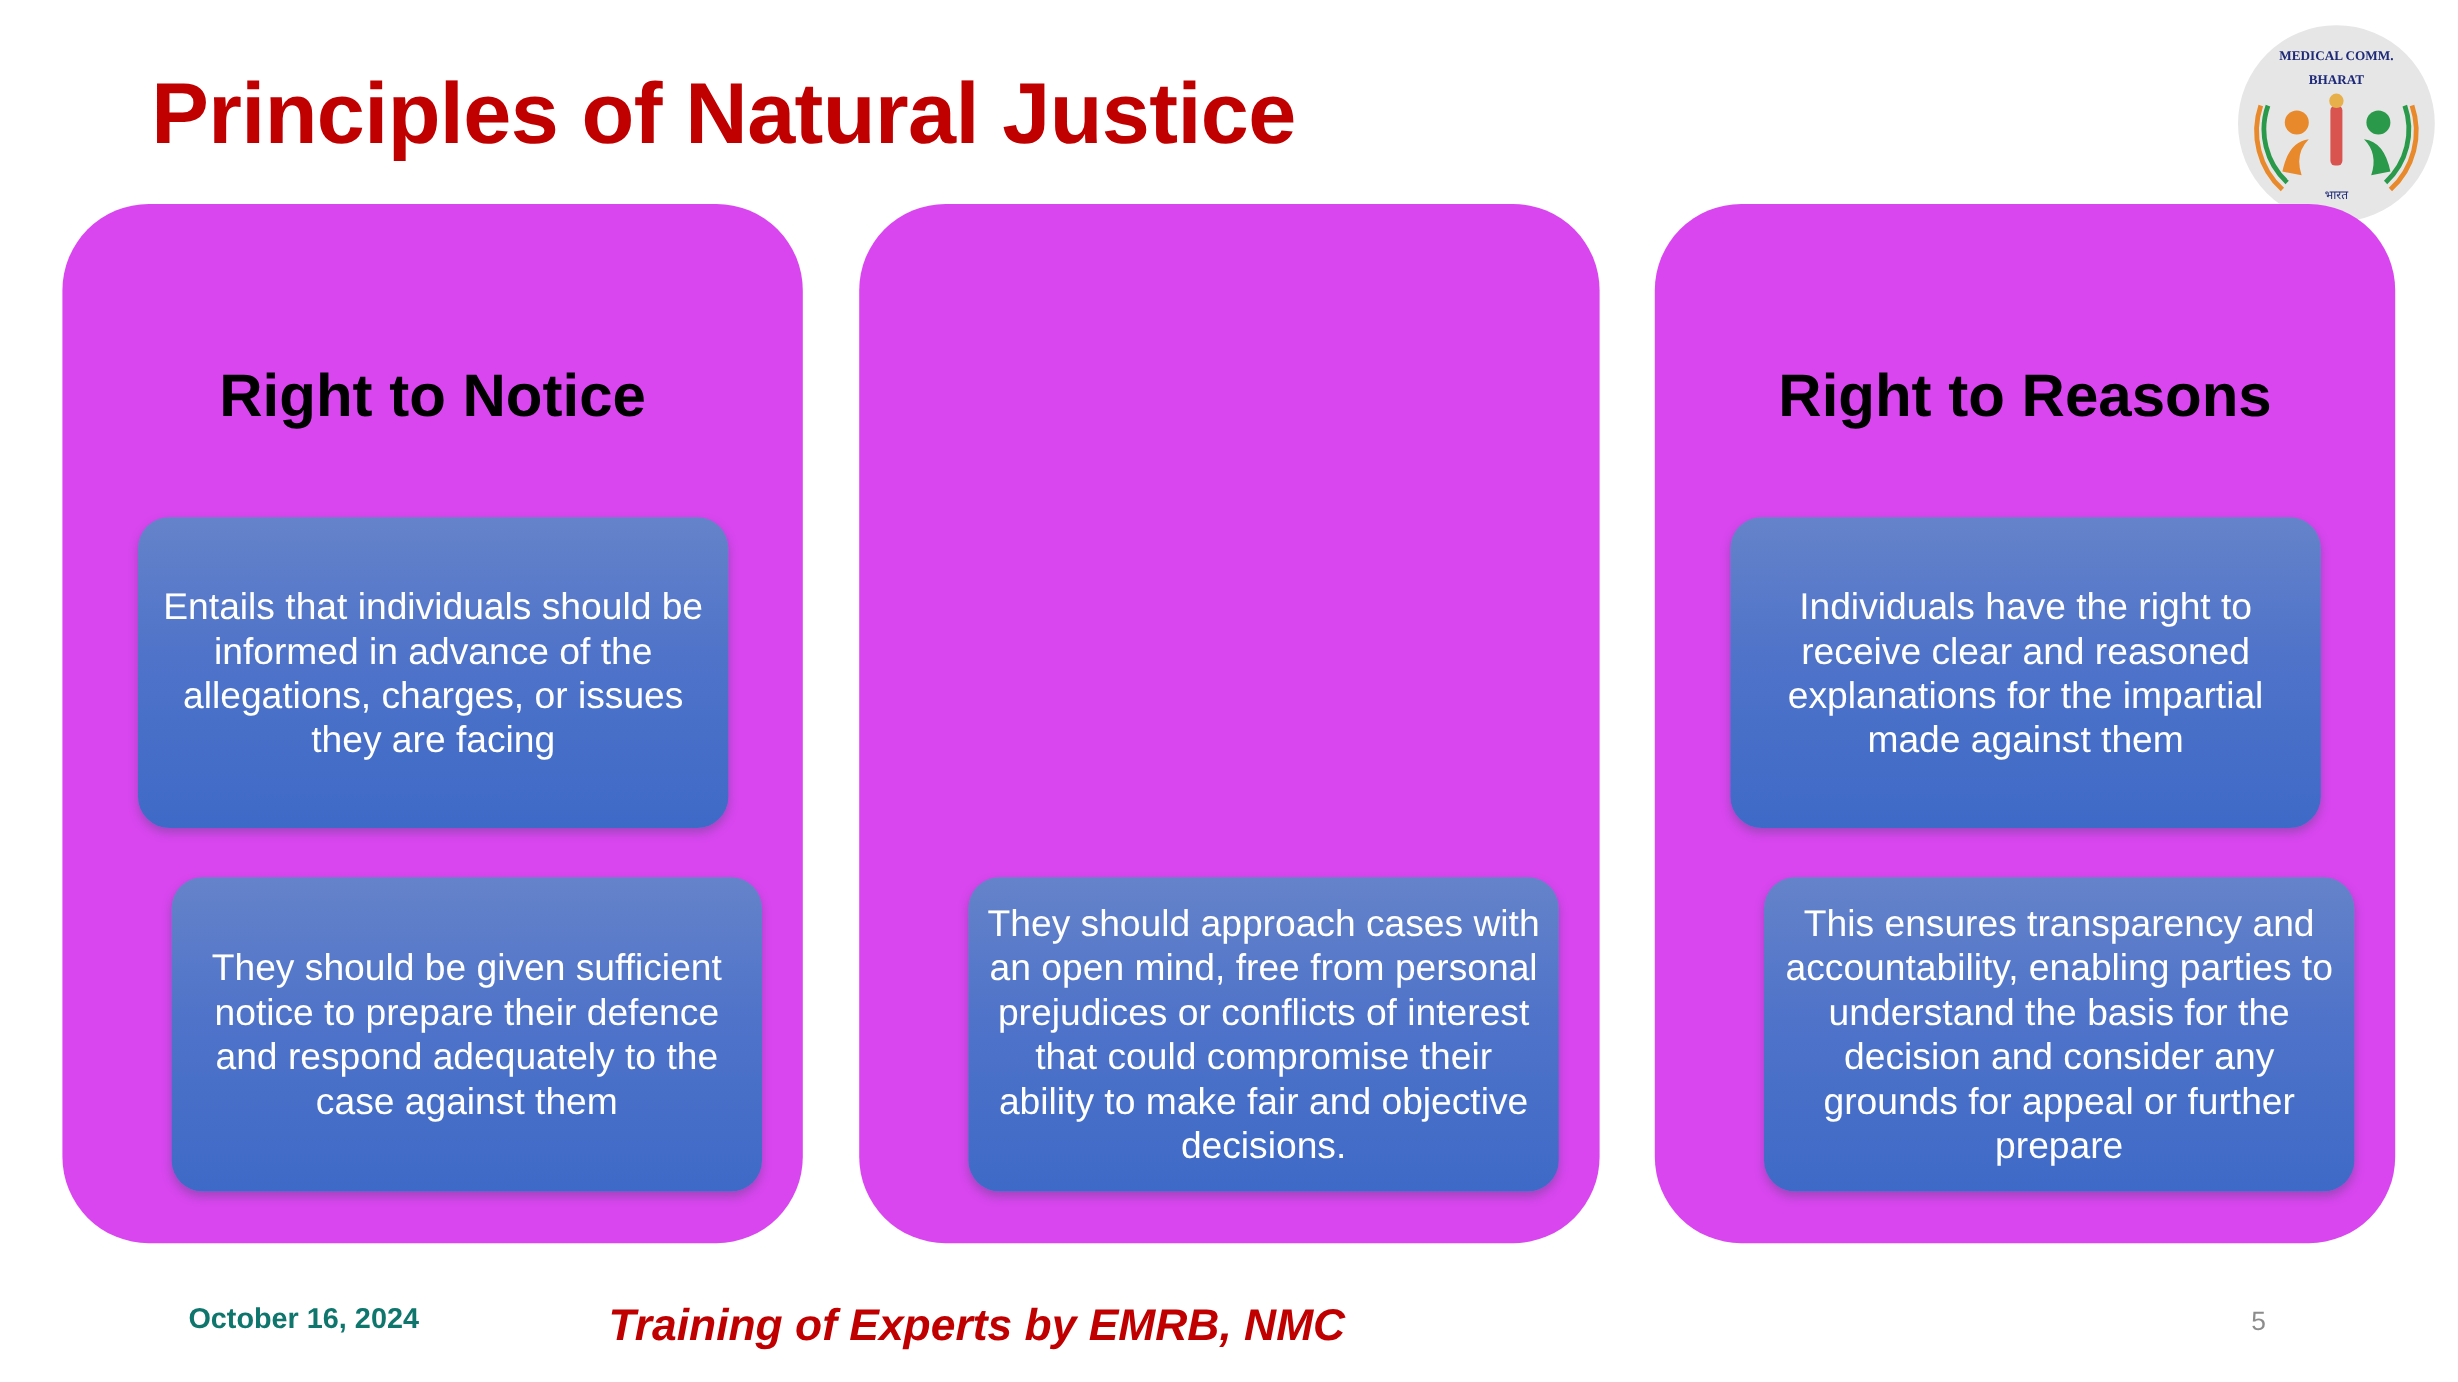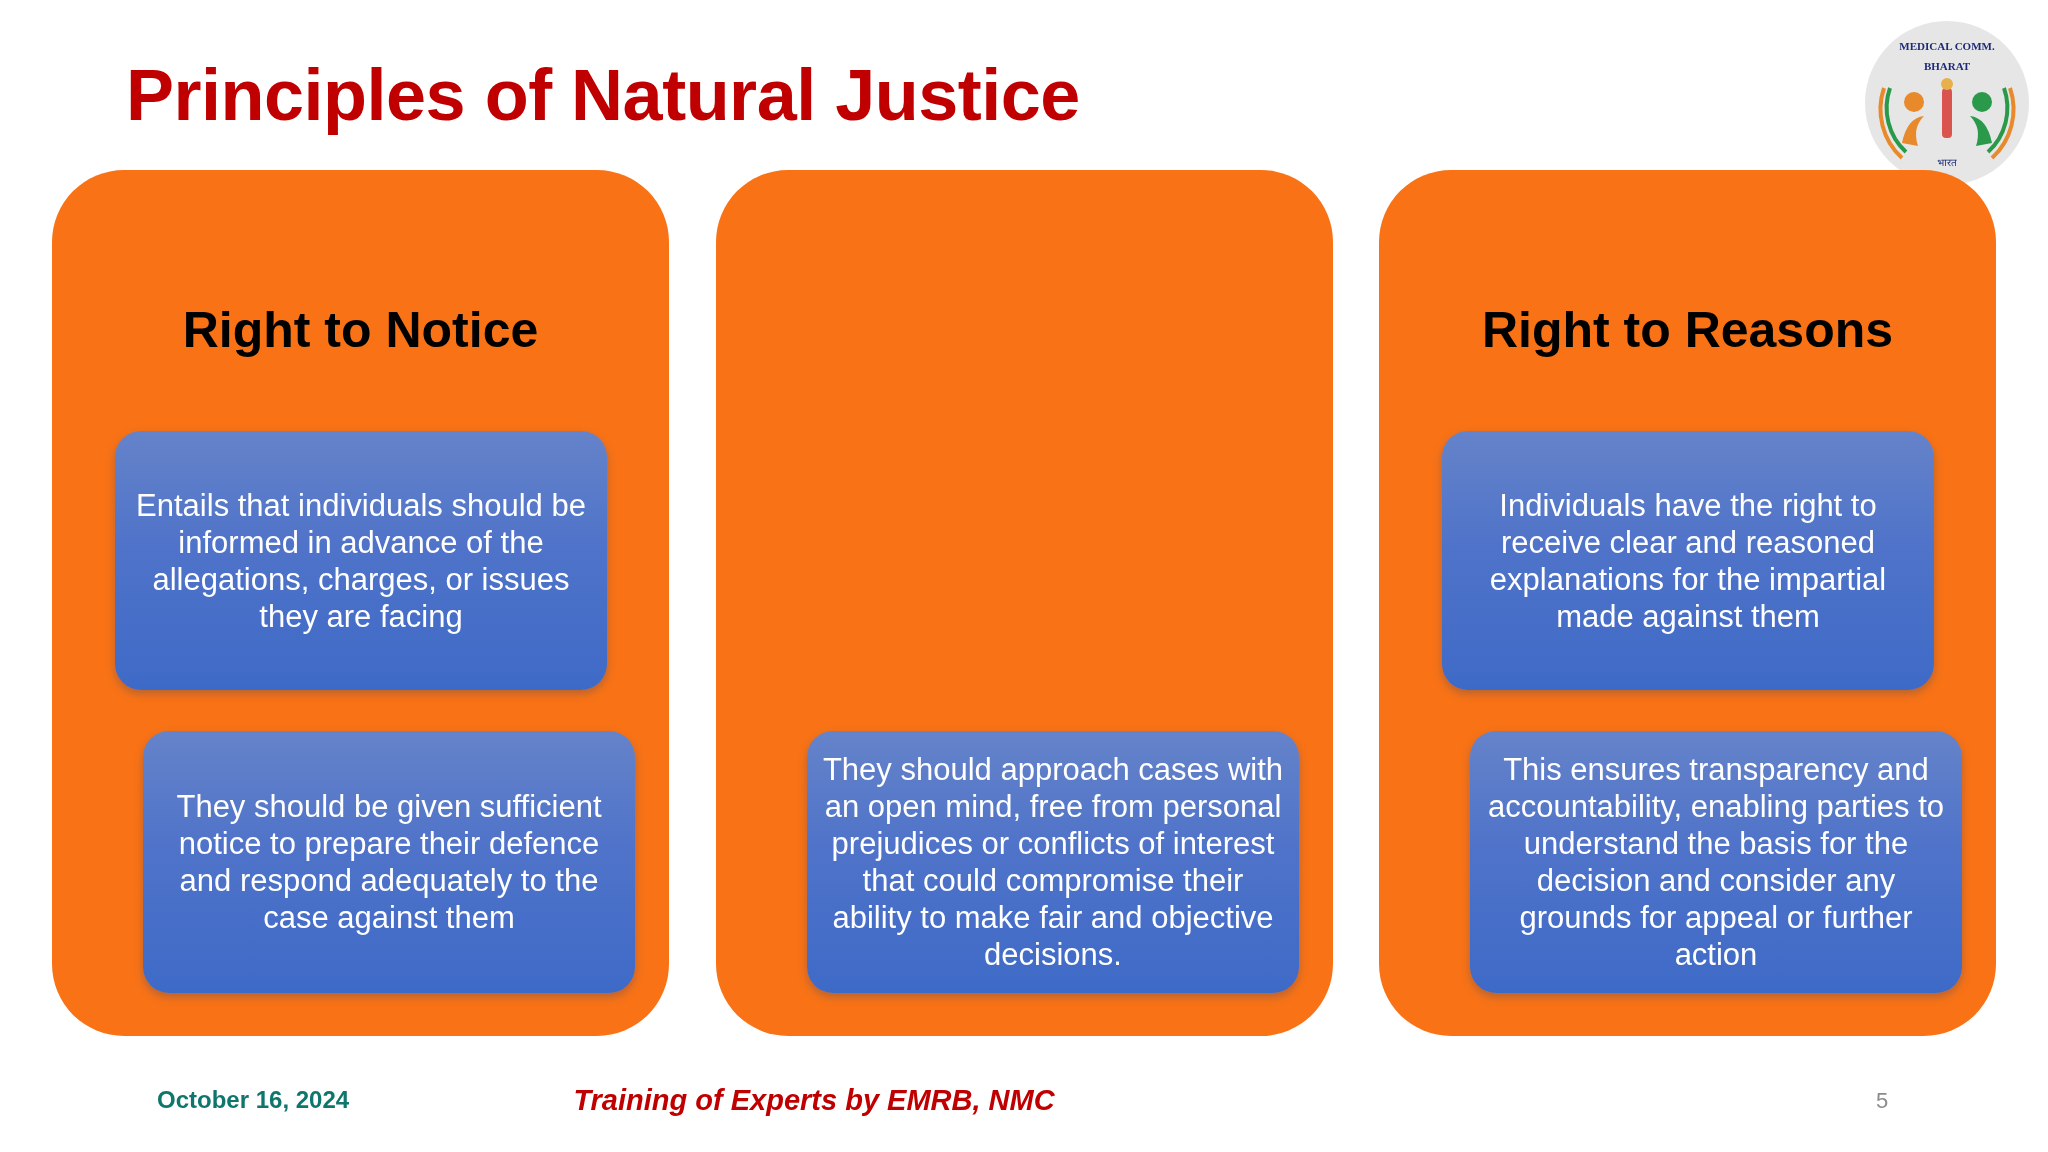--- a/index.html
+++ b/index.html
@@ -1,33 +1,33 @@
 <!DOCTYPE html>
 <html><head>
 <meta charset="utf-8">
 <style>
   html, body { margin:0; padding:0; }
   body { width:2048px; height:1152px; background:#ffffff; position:relative; overflow:hidden;
          font-family:"Liberation Sans", sans-serif; }
   .title { position:absolute; left:126px; top:40px; font-size:72px; font-weight:bold; color:#c00000;
            letter-spacing:-0.5px; line-height:110px; white-space:nowrap; }
   .logo { position:absolute; left:1862px; top:18px; width:170px; height:170px; }
-  .col { position:absolute; top:170px; width:617px; height:866px; background:#f97316; border-radius:72px; }
+  .col { position:absolute; top:170px; width:617px; height:866px; background:#d946ef; border-radius:72px; }
   .col-heading { position:absolute; left:0; right:0; top:70px; height:180px; display:flex; align-items:center;
                  justify-content:center; text-align:center; font-weight:bold; font-size:50px; line-height:56px;
                  color:#000; padding:0 30px; }
   .box { position:absolute; left:63px; width:492px; border-radius:26px;
          background:linear-gradient(180deg,#6583ca 0%,#4f73c9 45%,#3e6ac7 100%);
          box-shadow:0 4px 8px rgba(60,70,100,0.35);
          display:flex; align-items:center; justify-content:center; text-align:center;
          color:#ffffff; font-size:31px; line-height:37px; padding:0 14px; box-sizing:border-box; }
   .box.b1 { top:261px; height:259px; }
   .box.b2 { top:561px; height:262px;margin-left:28px; }
   .footer-date { position:absolute; left:157px; top:1086px; font-size:24px; font-weight:bold; color:#0f766e; }
-  .footer-center { position:absolute; left:0; width:1628px; top:1084px; text-align:center; font-size:29px;
+  .footer-center { position:absolute; left:0; width:1628px; top:1084px; text-align:center; font-size:37px;
                    font-weight:bold; font-style:italic; color:#c00000; }
   .footer-page { position:absolute; left:1876px; top:1088px; font-size:22px; color:#8c8c8c; }
 </style>
 </head>
 <body>
 
 <div class="title">Principles of Natural Justice</div>
 
 <svg class="logo" viewBox="0 0 170 170">
   <circle cx="85" cy="85" r="82" fill="#e6e6e6"></circle>
@@ -52,18 +52,18 @@
   <div class="box b2">They should be given sufficient notice to prepare their defence and respond adequately to the case against them</div>
 </div>
 
 <div class="col" style="left:716px;">
   <div class="box b2">They should approach cases with an open mind, free from personal prejudices or conflicts of interest that could compromise their ability to make fair and objective decisions.</div>
 </div>
 
 <div class="col" style="left:1379px;">
   <div class="col-heading">Right to Reasons</div>
   <div class="box b1">Individuals have the right to receive clear and reasoned explanations for the impartial made against them</div>
-  <div class="box b2">This ensures transparency and accountability, enabling parties to understand the basis for the decision and consider any grounds for appeal or further action</div>
+  <div class="box b2">This ensures transparency and accountability, enabling parties to understand the basis for the decision and consider any grounds for appeal or further prepare</div>
 </div>
 
 <div class="footer-date">October 16, 2024</div>
 <div class="footer-center">Training of Experts by EMRB, NMC</div>
 <div class="footer-page">5</div>
 
 </body></html>

